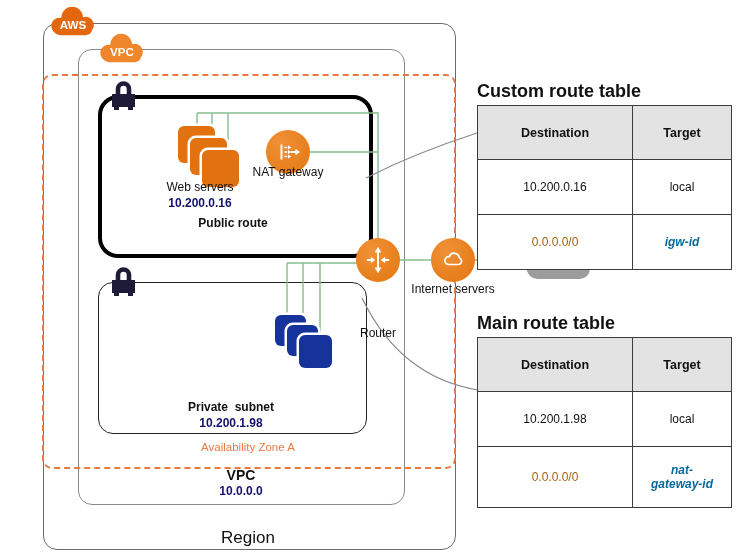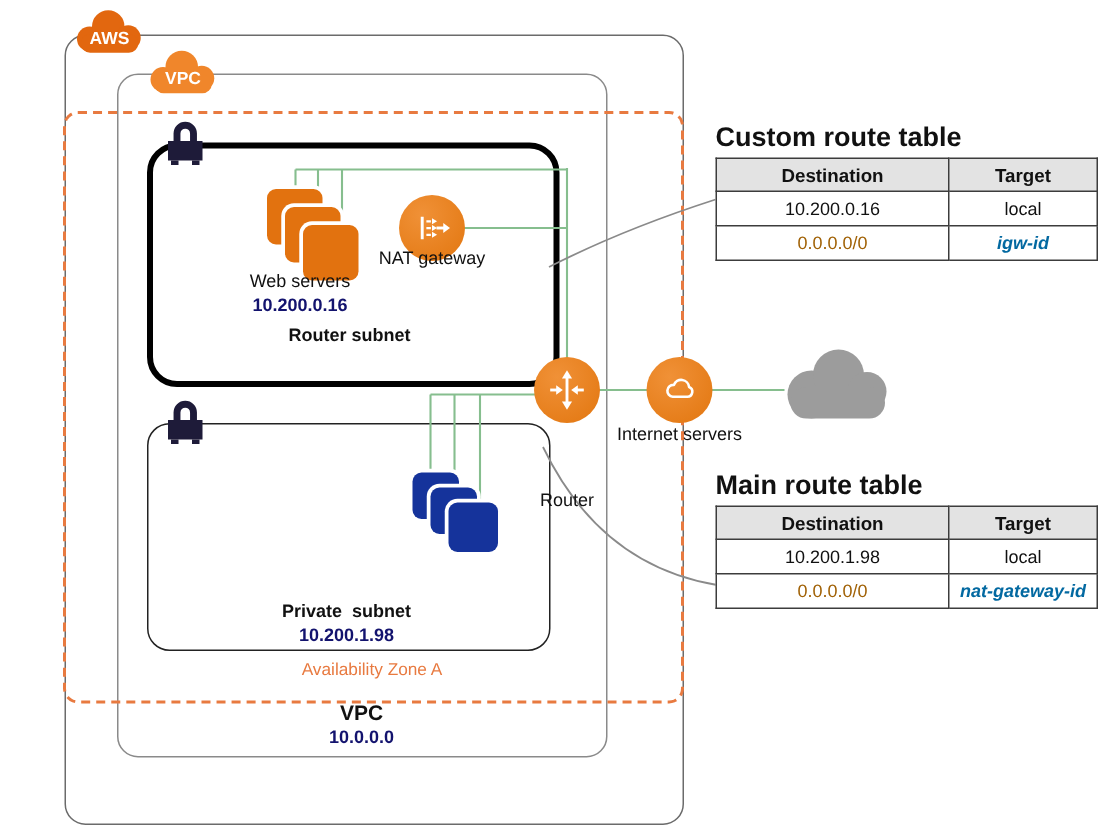--- a/index.html
+++ b/index.html
@@ -21,21 +21,21 @@
   .orange-text{color:#e87a40;}
   .icon{position:absolute;z-index:3;}
   .sq{position:absolute;border-radius:6px;box-shadow:0 0 0 2.5px #fff;}
   .sq-orange{background:#e2720f;}
   .sq-blue{background:#15339b;}
   .circle-icon{position:absolute;width:44px;height:44px;border-radius:50%;
     background:radial-gradient(circle at 35% 30%, #f09137, #e2760f);z-index:3;
     display:flex;align-items:center;justify-content:center;}
   .rtable-title{position:absolute;width:254px;text-align:left;font-weight:bold;font-size:18px;z-index:4;}
   table.rtable{position:absolute;border-collapse:collapse;table-layout:fixed;z-index:4;background:#fff;font-size:12px;}
-  table.rtable th, table.rtable td{border:1.3px solid #3c3c3c;text-align:center;padding:0;}
+  table.rtable th, table.rtable td{border:1.3px solid #3c3c3c;text-align:center;padding:16px;}
   table.rtable th{background:#e3e3e3;font-size:12.5px;height:21px;}
   table.rtable td{height:22px;}
   td.green{color:#a16207;}
   td.green-italic{color:#0369a1;font-style:italic;font-weight:bold;}
   .badge{position:absolute;z-index:5;}
 </style>
 </head>
 <body>
 
 <div id="stage">
@@ -102,21 +102,21 @@
       <rect x="18" y="29" width="5" height="3" fill="#1e1b39"></rect>
   </svg>
 
   <div class="abs" style="left:178px;top:126px;width:64px;height:64px;z-index:3;">
     <div class="sq sq-orange" style="left:0;top:0;width:37px;height:37px;"></div>
     <div class="sq sq-orange" style="left:12px;top:12px;width:37px;height:37px;"></div>
     <div class="sq sq-orange" style="left:24px;top:24px;width:37px;height:37px;"></div>
   </div>
   <div class="lbl" style="left:148px;top:181px;width:104px;">Web servers</div>
   <div class="lbl navy" style="left:148px;top:197px;width:104px;">10.200.0.16</div>
-  <div class="lbl bold" style="left:133px;top:217px;width:200px;">Router subnet</div>
+  <div class="lbl bold" style="left:133px;top:217px;width:200px;">Public route</div>
 
   <div class="circle-icon" style="left:266px;top:130px;">
     <svg width="30" height="30" viewBox="0 0 40 40">
       <g fill="#fff" stroke="#fff">
         <rect x="10" y="10" width="2.6" height="20" stroke="none"></rect>
         <path d="M15,14 h4" stroke-width="2"></path>
           <path d="M21,14 l3.5,0 -0,0" stroke-width="0"></path>
         <path d="M15,20 h4" stroke-width="2"></path>
         <path d="M15,26 h4" stroke-width="2"></path>
         <polygon points="20,11.3 24.5,14 20,16.7" stroke="none"></polygon>
@@ -208,14 +208,15 @@
     <tr>
       <td class="green">0.0.0.0/0</td>
       <td class="green-italic">nat-gateway-id</td>
     </tr>
   </tbody>
     </table>
 
   <div class="lbl orange-text" style="left:148px;top:441px;width:200px;font-size:11.5px;">Availability Zone A</div>
   <div class="lbl bold" style="left:191px;top:467px;width:100px;font-size:14px;">VPC</div>
   <div class="lbl navy" style="left:191px;top:485px;width:100px;">10.0.0.0</div>
+  <div class="lbl" style="left:168px;top:528px;width:160px;font-size:17px;">Region</div>
 
 </div>
 
 </body></html>

